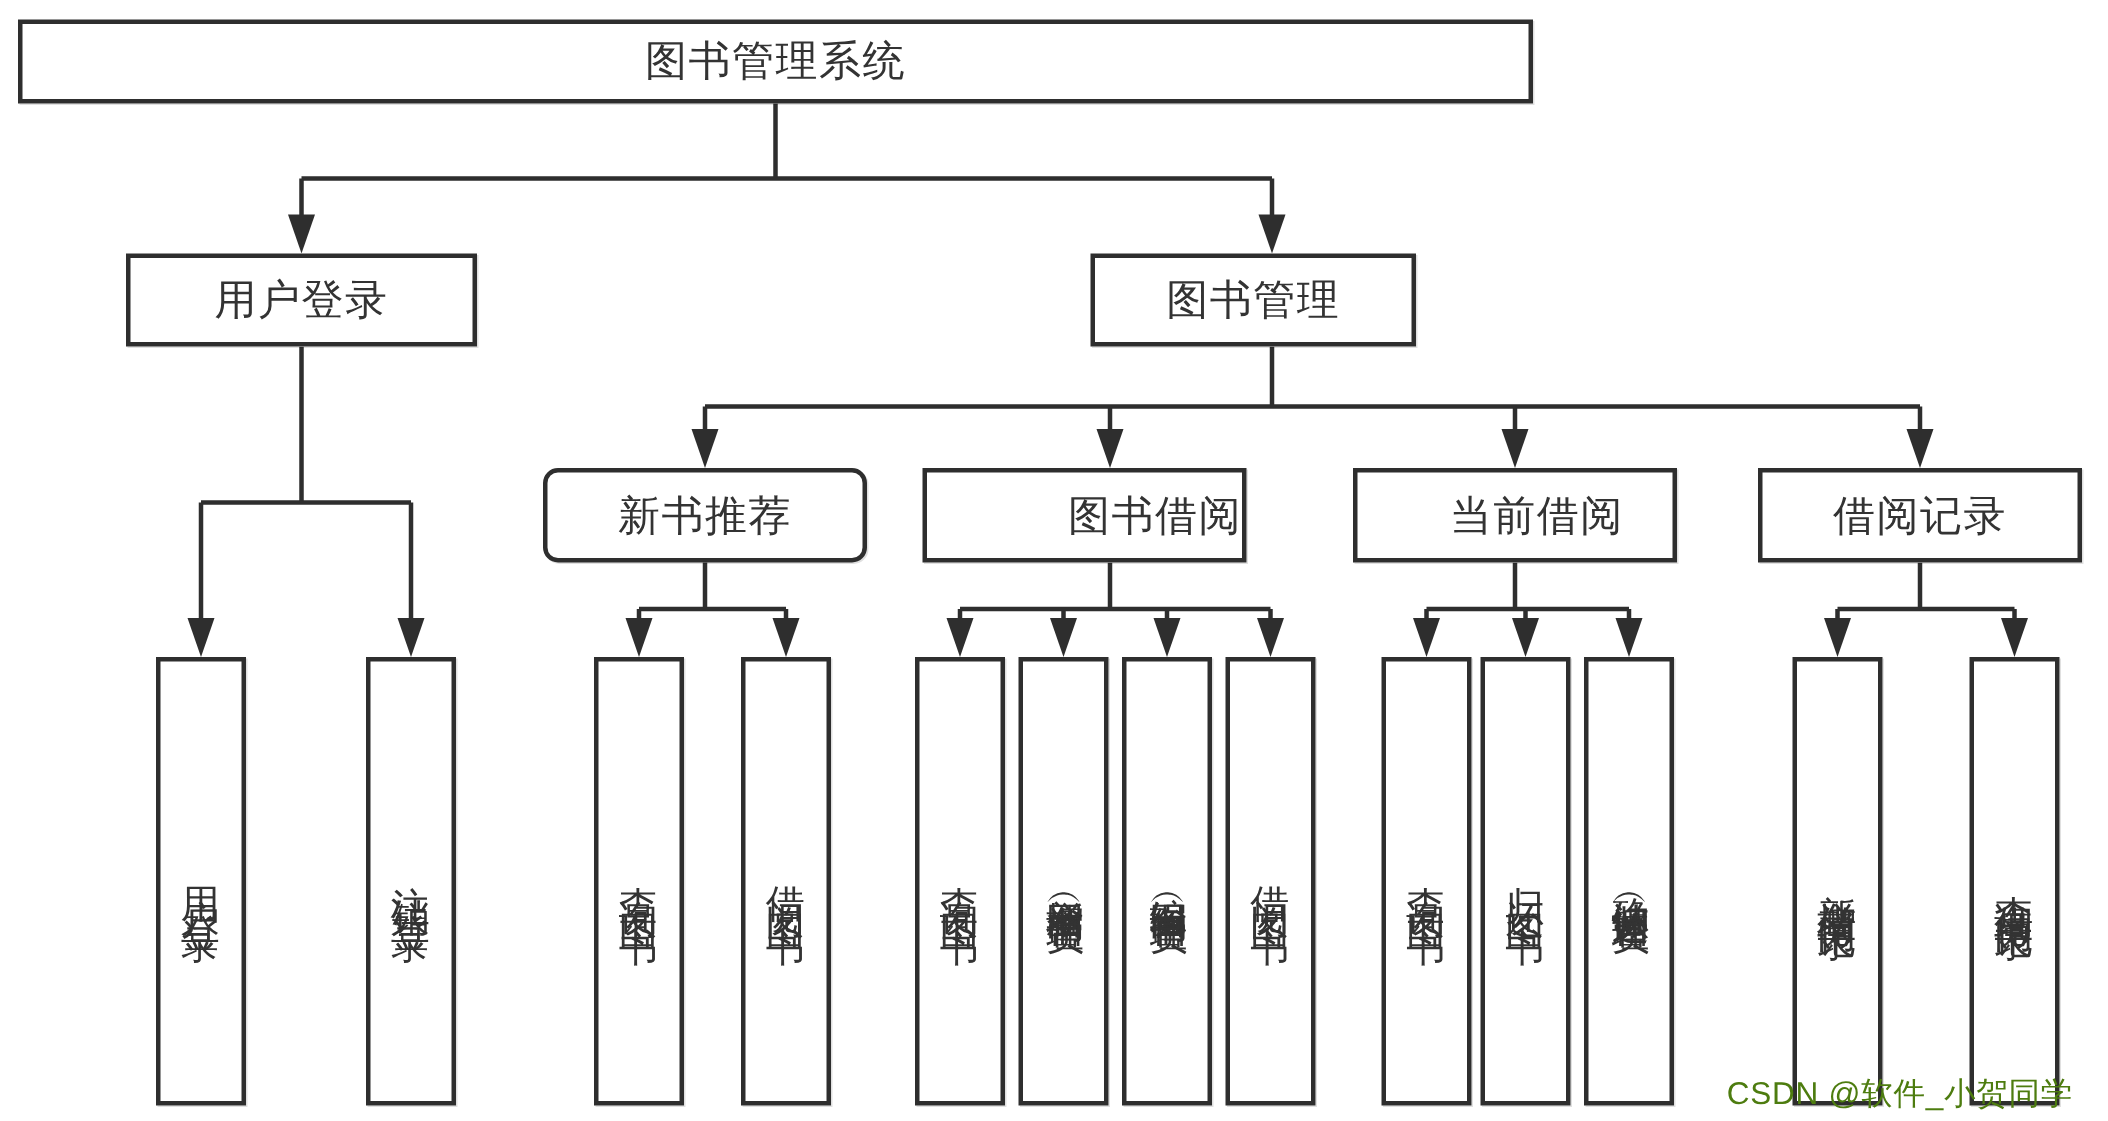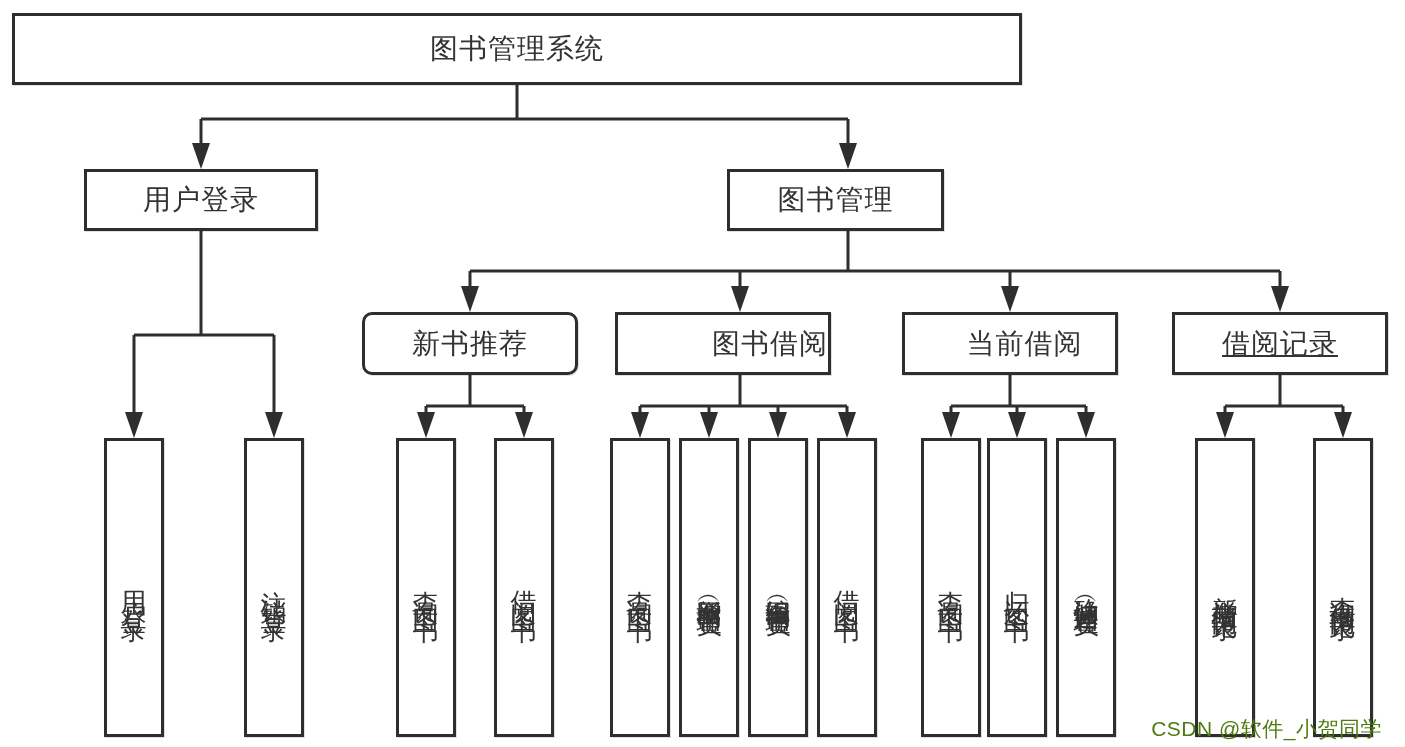--- a/index.html
+++ b/index.html
@@ -39,28 +39,28 @@
     writing-mode: vertical-rl;
     line-height: 1;
     font-size: 26px;
     white-space: nowrap;
   }
   .vt-s { letter-spacing: 9px; }
   .vt-m { letter-spacing: 4px; }
   .vt-l { letter-spacing: 2px; font-size: 25px; }
 
   
-  .n-root   { left: 12px;   top: 13px;  width: 1010px; height: 72px; }
+  .n-root   { left: 12px;   top: 13px;  width: 1010px; height: 56px; }
   .n-l2a    { left: 84px;   top: 169px; width: 234px;  height: 62px; }
   .n-l2b    { left: 727px;  top: 169px; width: 217px;  height: 62px; }
   .n-l3     { top: 312px; width: 216px; height: 63px; }
   .n-l3a    { left: 362px; border-radius: 10px; }
   .n-l3b    { left: 615px; justify-content: flex-end; }
   .n-l3c    { left: 902px; padding-left: 29px; }
-  .n-l3d    { left: 1172px; text-decoration: underline; }
+  .n-l3d    { left: 1172px; }
   .leaf     { top: 438px; width: 60px; height: 299px; }
   .lf1  { left: 104px; }
   .lf2  { left: 244px; }
   .lf3  { left: 396px; }
   .lf4  { left: 494px; }
   .lf5  { left: 610px; }
   .lf6  { left: 679px; }
   .lf7  { left: 748px; }
   .lf8  { left: 817px; }
   .lf9  { left: 921px; }

